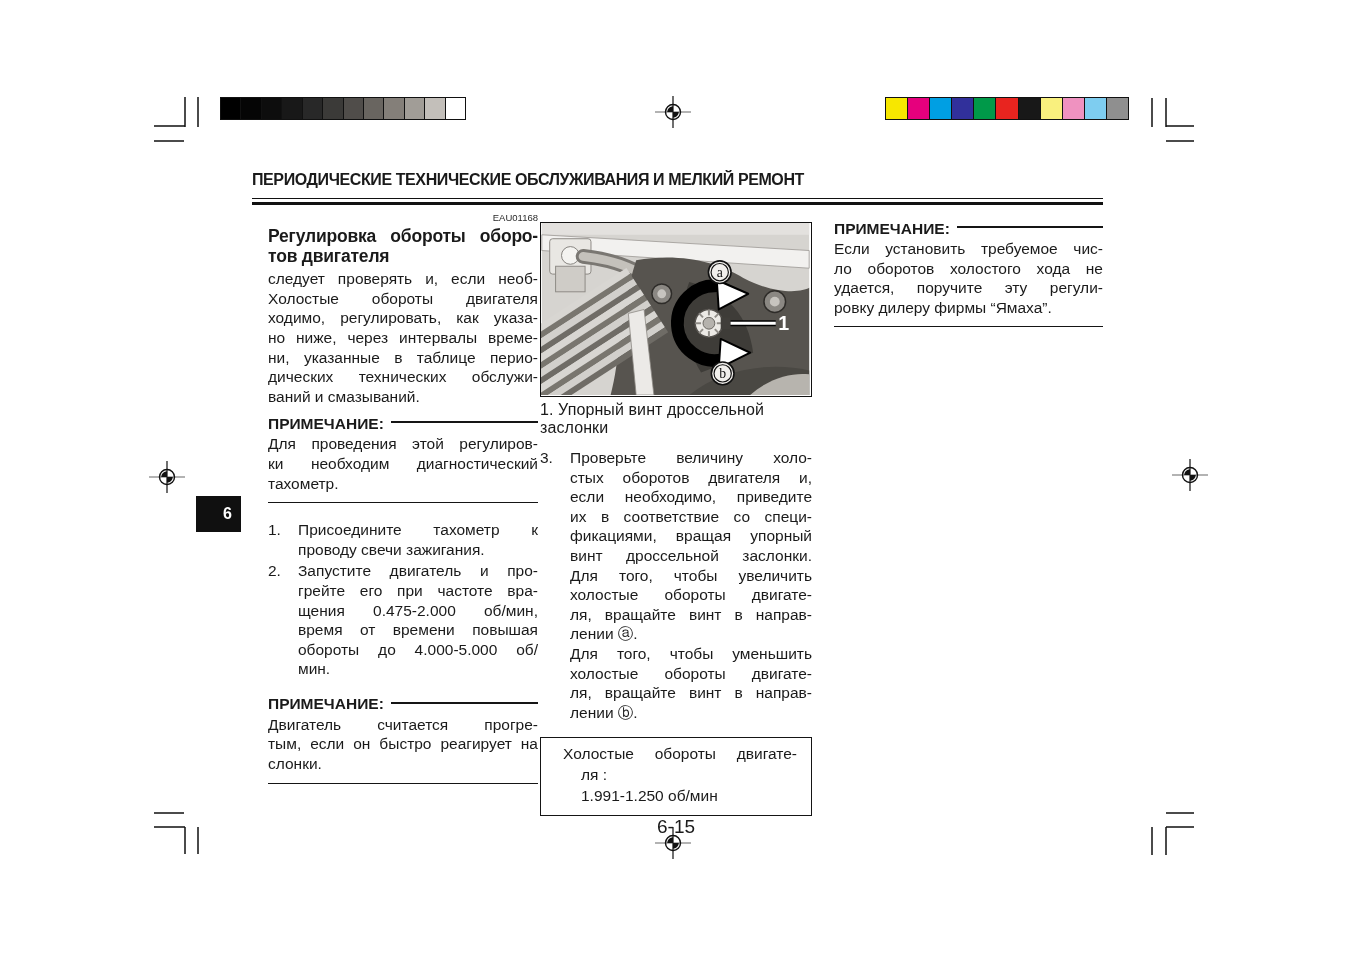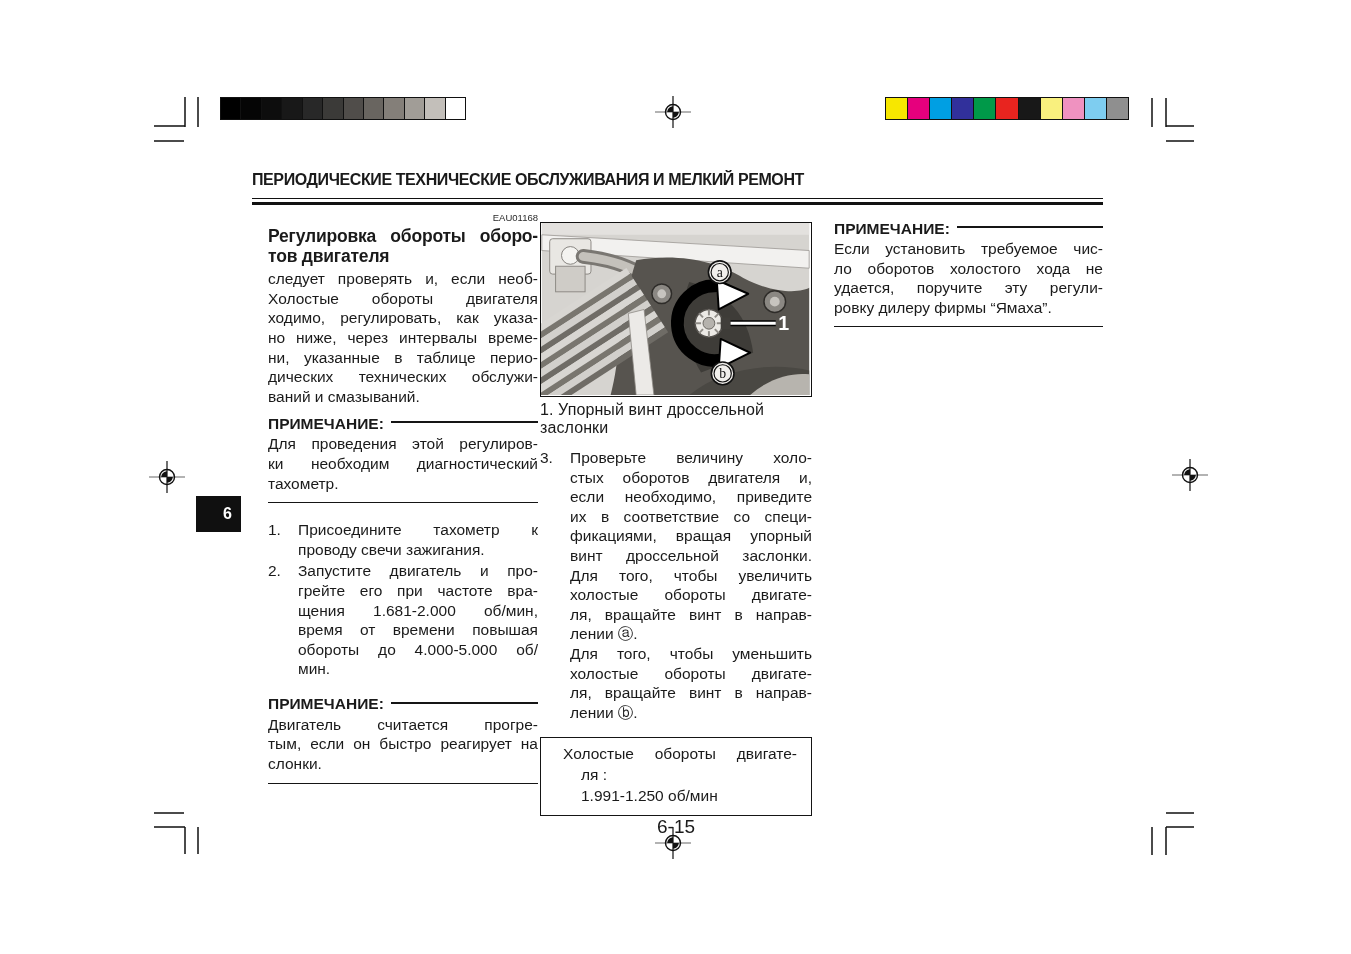--- a/index.html
+++ b/index.html
@@ -173,21 +173,21 @@
         <div class="step-body" data-bind-lines="left_column.steps.0.lines">
             <div class="just">Присоедините тахометр к</div>
             <div>проводу свечи зажигания.</div>
           </div>
       </div>
       <div class="step">
         <span class="step-num" data-bind="left_column.steps.1.num">2.</span>
         <div class="step-body" data-bind-lines="left_column.steps.1.lines">
             <div class="just">Запустите двигатель и про-</div>
             <div class="just">грейте его при частоте вра-</div>
-            <div class="just">щения 1.681-2.000 об/мин,</div>
+            <div class="just">щения 0.475-2.000 об/мин,</div>
             <div class="just">время от времени повышая</div>
             <div class="just">обороты до 4.000-5.000 об/</div>
             <div>мин.</div>
           </div>
       </div>
     </div>
 
     <div class="note-head" style="margin-top:15px;">
       <span class="note-label" data-bind="left_column.note2.label">ПРИМЕЧАНИЕ:</span>
       <span class="note-rule"></span>

